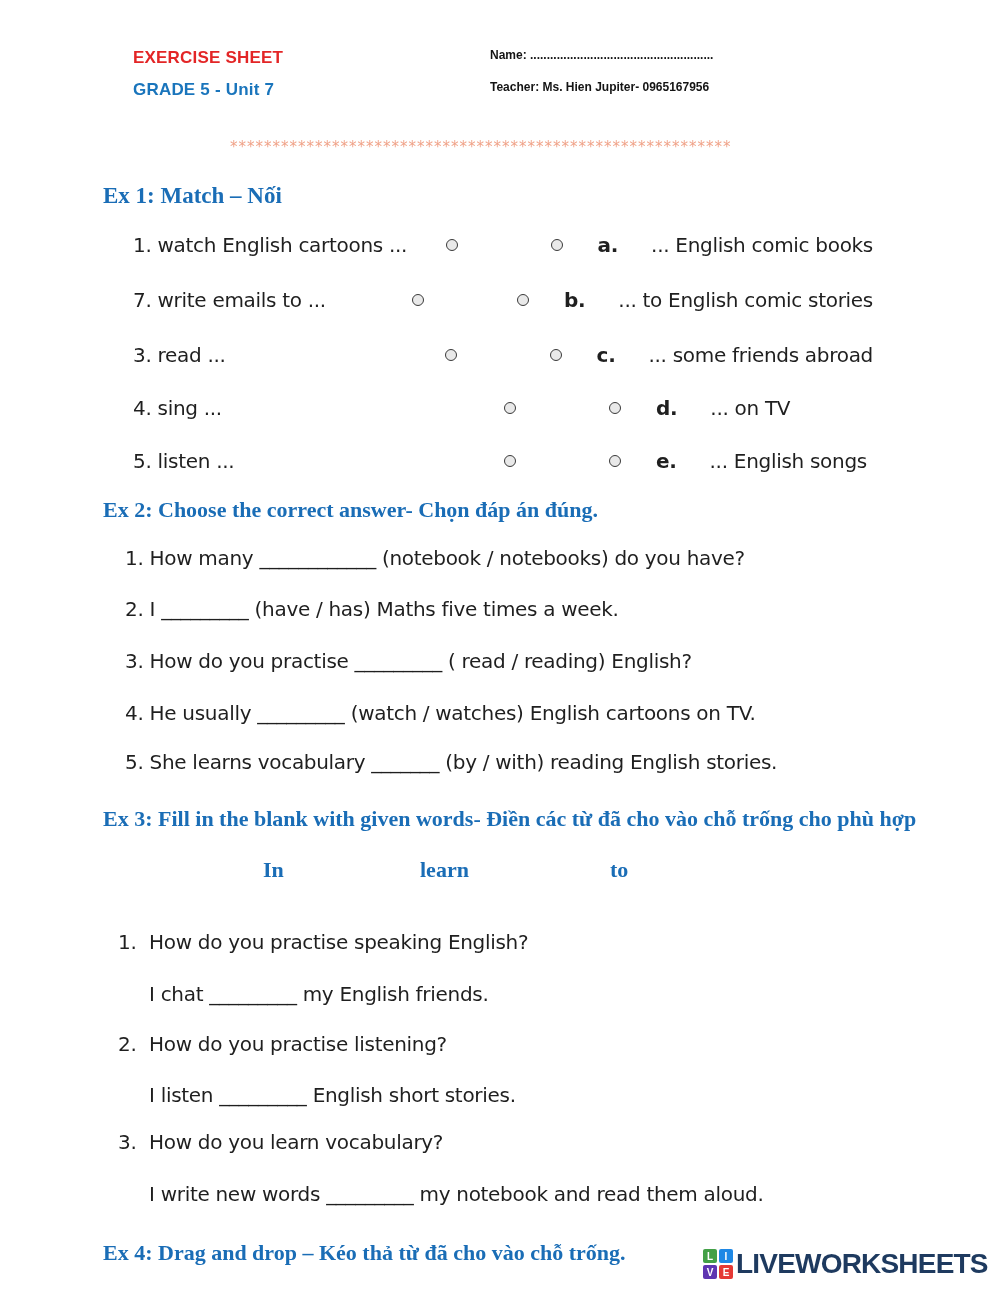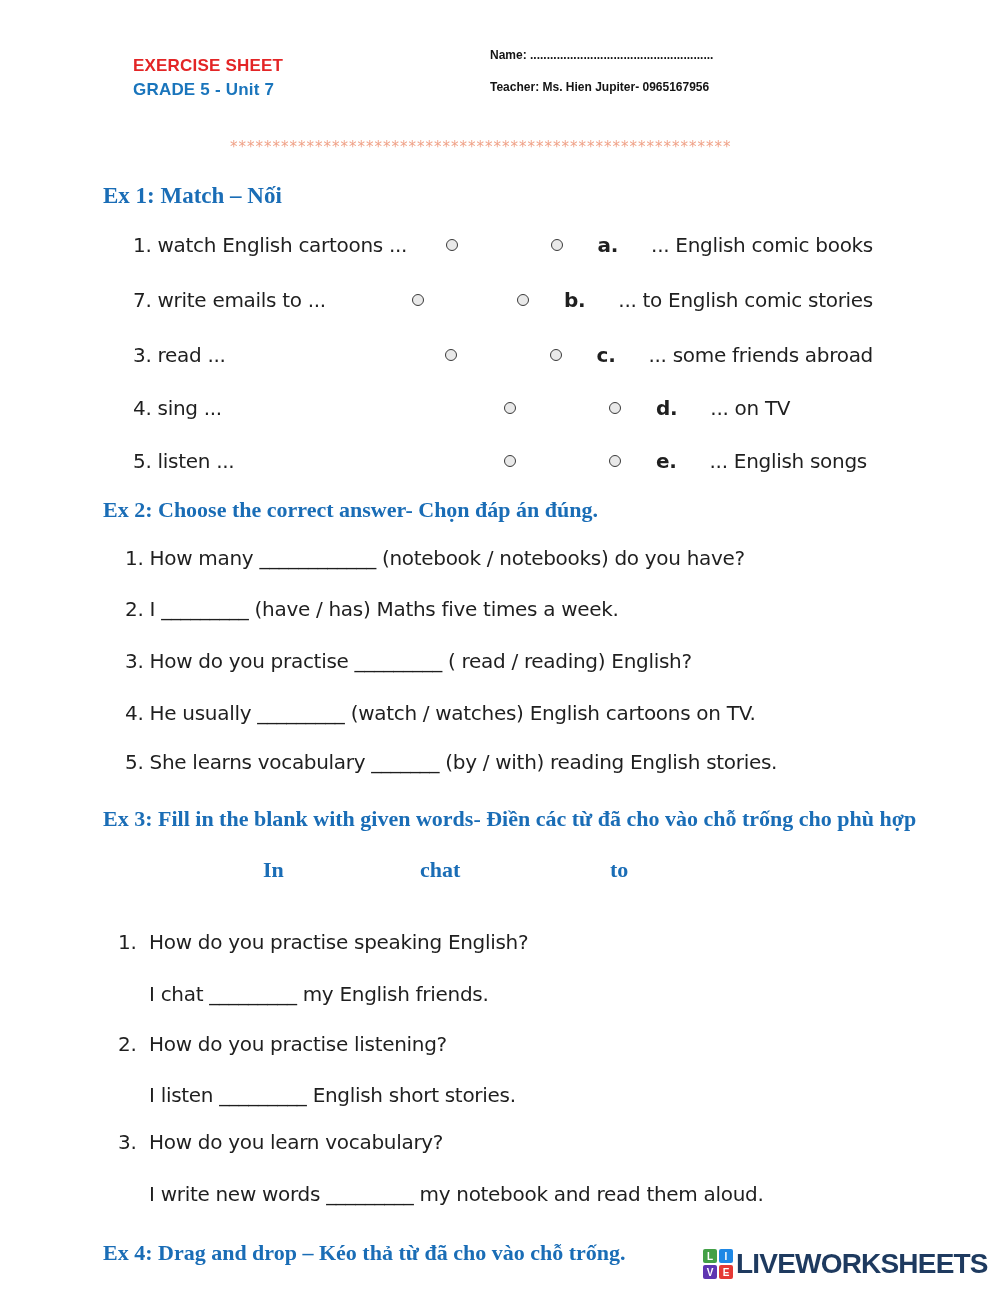--- a/index.html
+++ b/index.html
@@ -54,21 +54,21 @@
   .logo-text{
     font-family:"Liberation Sans","DejaVu Sans",sans-serif;
     font-weight:bold;font-size:28px;color:#1e3a5f;letter-spacing:-0.8px;
   }
 </style>
 </head>
 <body>
 
 <div class="page">
 
-  <div class="abs hdr-left hdr-red" style="left:133px;top:56px;">EXERCISE SHEET</div>
+  <div class="abs hdr-left hdr-red" style="left:133px;top:48px;">EXERCISE SHEET</div>
   <div class="abs hdr-left hdr-blue" style="left:133px;top:80px;">GRADE 5 - Unit 7</div>
 
   <div class="abs hdr-right" style="left:490px;top:48px;">
     <span>Name:</span>
     <span>.......................................................</span>
   </div>
   <div class="abs hdr-right" style="left:490px;top:80px;">Teacher: Ms. Hien Jupiter- 0965167956</div>
 
   <div class="abs separator" style="left:230px;top:138px;">***********************************************************</div>
 
@@ -114,21 +114,21 @@
 
   <div class="abs body-text" style="left:125px;top:546px;">1. How many ____________ (notebook / notebooks) do you have?</div>
   <div class="abs body-text" style="left:125px;top:597px;">2. I _________ (have / has) Maths five times a week.</div>
   <div class="abs body-text" style="left:125px;top:649px;">3. How do you practise _________ ( read / reading) English?</div>
   <div class="abs body-text" style="left:125px;top:701px;">4. He usually _________ (watch / watches) English cartoons on TV.</div>
   <div class="abs body-text" style="left:125px;top:750px;">5. She learns vocabulary _______ (by / with) reading English stories.</div>
 
   <div class="abs heading heading-sm" style="left:103px;top:806px;">Ex 3: Fill in the blank with given words-  Điền các từ đã cho vào chỗ trống cho phù hợp</div>
 
   <div class="abs wb" style="left:263px;top:857px;">In</div>
-  <div class="abs wb" style="left:420px;top:857px;">chat</div>
+  <div class="abs wb" style="left:420px;top:857px;">learn</div>
   <div class="abs wb" style="left:610px;top:857px;">to</div>
 
   <div class="abs body-text" style="left:118px;top:930px;">
     <span class="q-num">1.</span><span>How do you practise speaking English?</span>
   </div>
   <div class="abs body-text" style="left:149px;top:982px;">I chat _________ my English friends.</div>
 
   <div class="abs body-text" style="left:118px;top:1032px;">
     <span class="q-num">2.</span><span>How do you practise listening?</span>
   </div>

